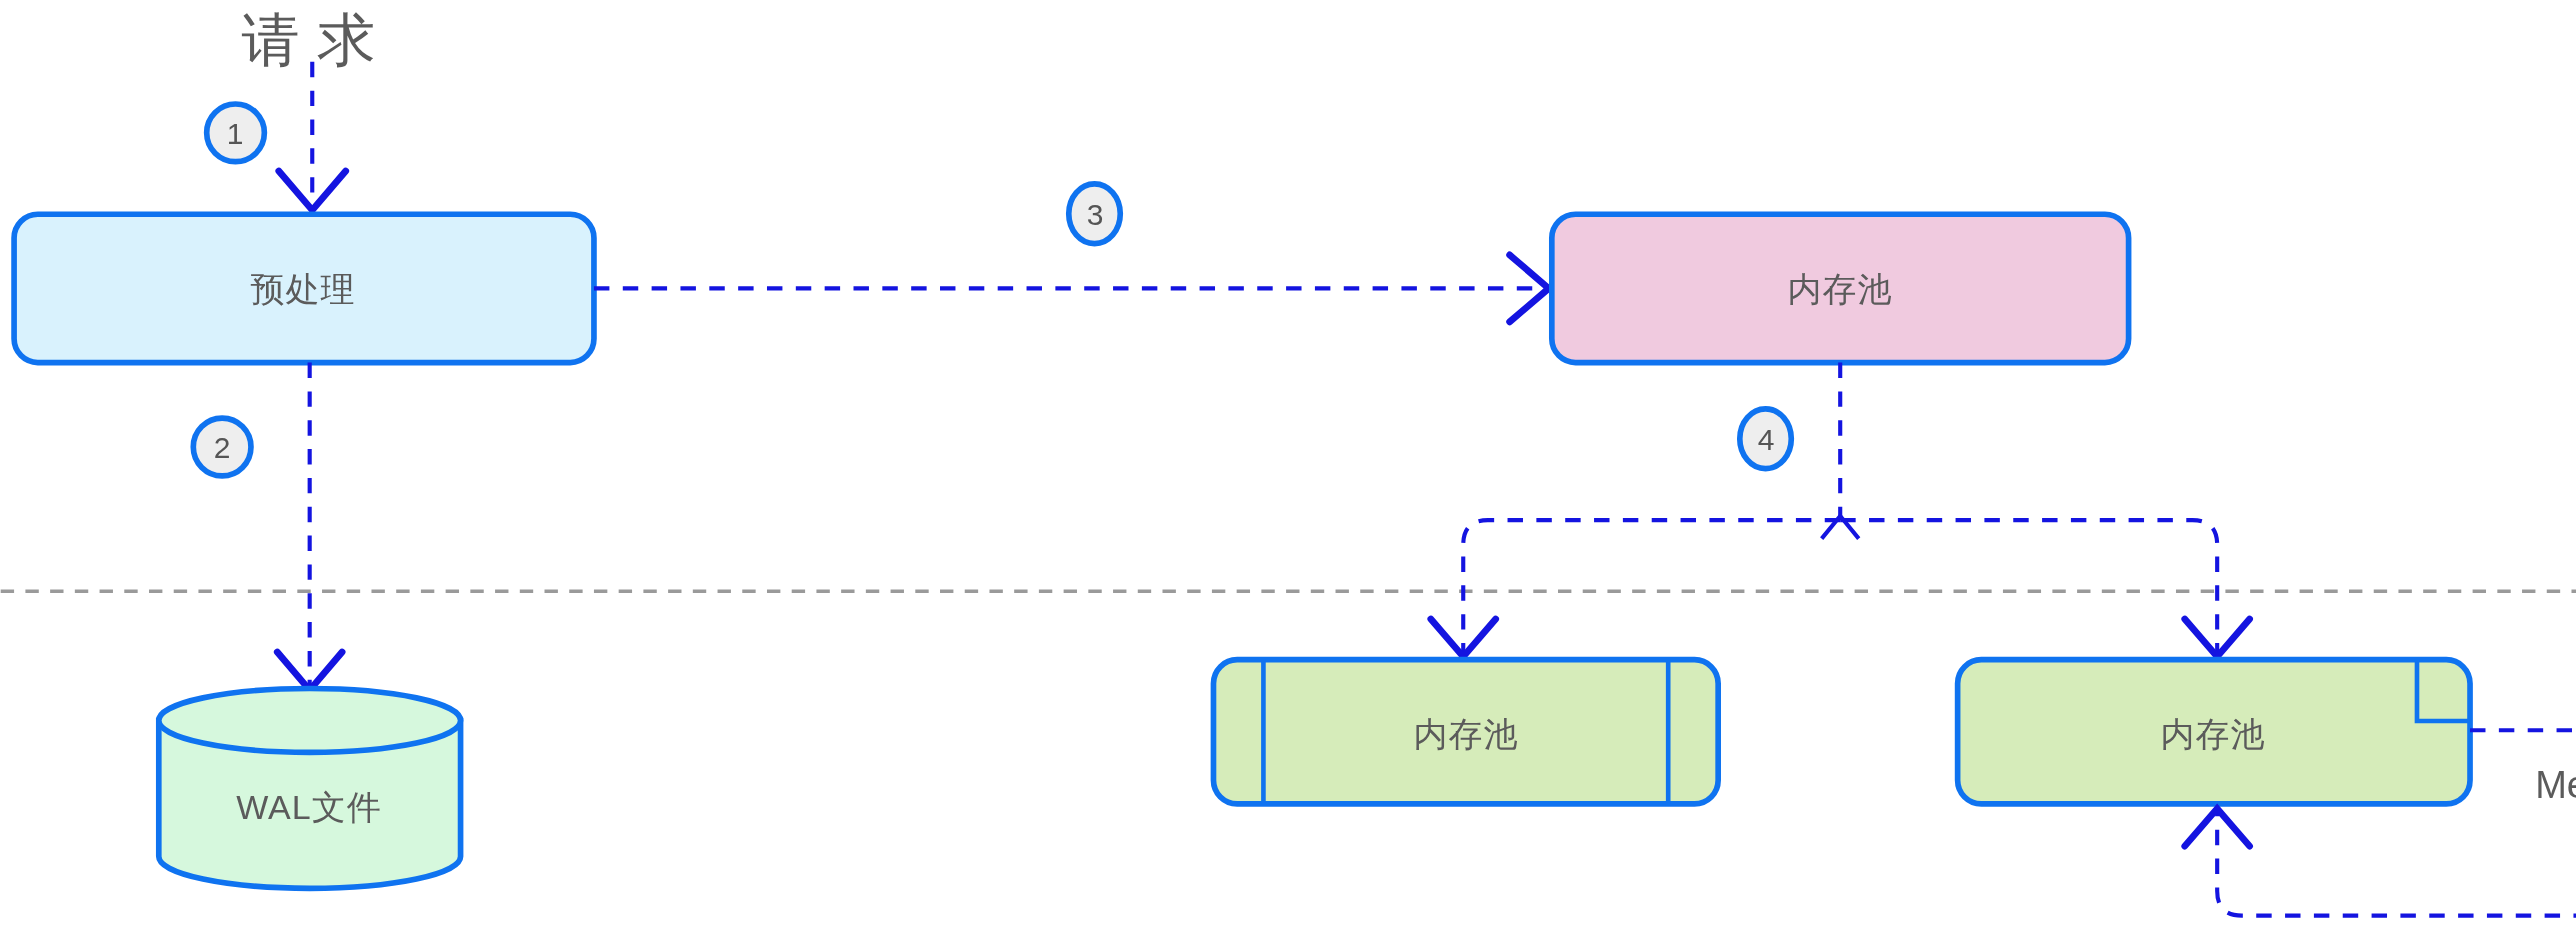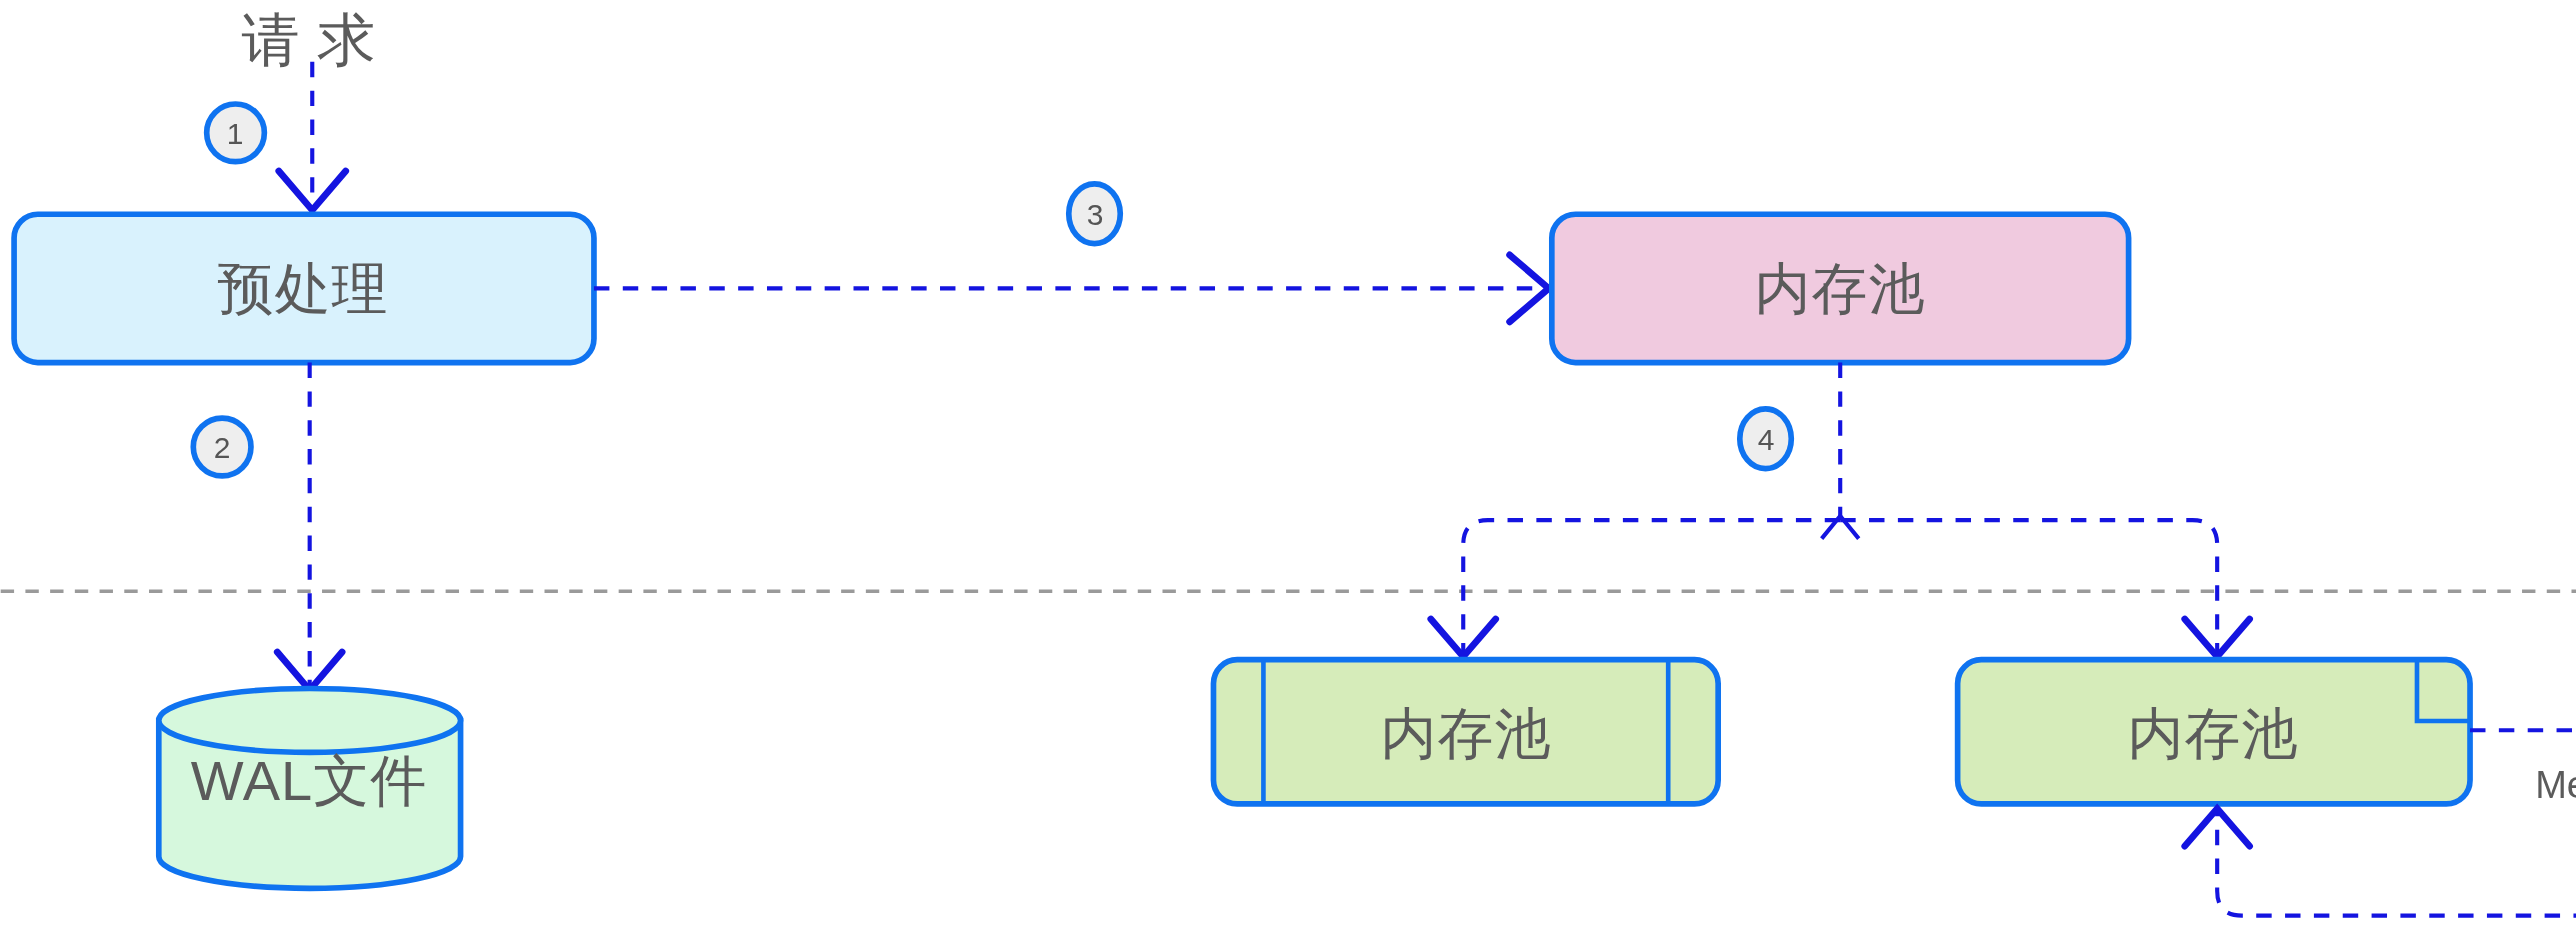--- a/index.html
+++ b/index.html
@@ -28,21 +28,21 @@
   
   .lbl {
     position: absolute;
     color: #5b5b5b;
     white-space: pre;
     line-height: 1;
     text-align: center;
     pointer-events: none;
   }
   .box-title {
-    font-size: 56px;
+    font-size: 34px;
     letter-spacing: 1px;
   }
   .req-title {
     font-size: 58px;
     letter-spacing: 1px;
   }
   .merge-title {
     font-size: 38px;
     letter-spacing: 0px;
   }
@@ -144,21 +144,21 @@
     </g>
 
   </svg>
 
   <div class="lbl req-title ctr" style="left:309px; top:40px;">请 求</div>
 
   <div class="lbl box-title ctr" style="left:303px; top:289px;">预处理</div>
 
   <div class="lbl box-title ctr" style="left:1840px; top:289px;">内存池</div>
 
-  <div class="lbl box-title ctr" style="left:309px; top:781px;">WAL文件</div>
+  <div class="lbl box-title ctr" style="left:309px; top:807px;">WAL文件</div>
 
   <div class="lbl box-title ctr" style="left:1466px; top:734px;">内存池</div>
 
   <div class="lbl box-title ctr" style="left:2213px; top:734px;">内存池</div>
 
   <div class="lbl merge-title ctr" style="left:2589px; top:785px;">Merge</div>
 
   <div class="lbl badge-num ctr" style="left:235px; top:134px;">1</div>
 
   <div class="lbl badge-num ctr" style="left:222px; top:448px;">2</div>

